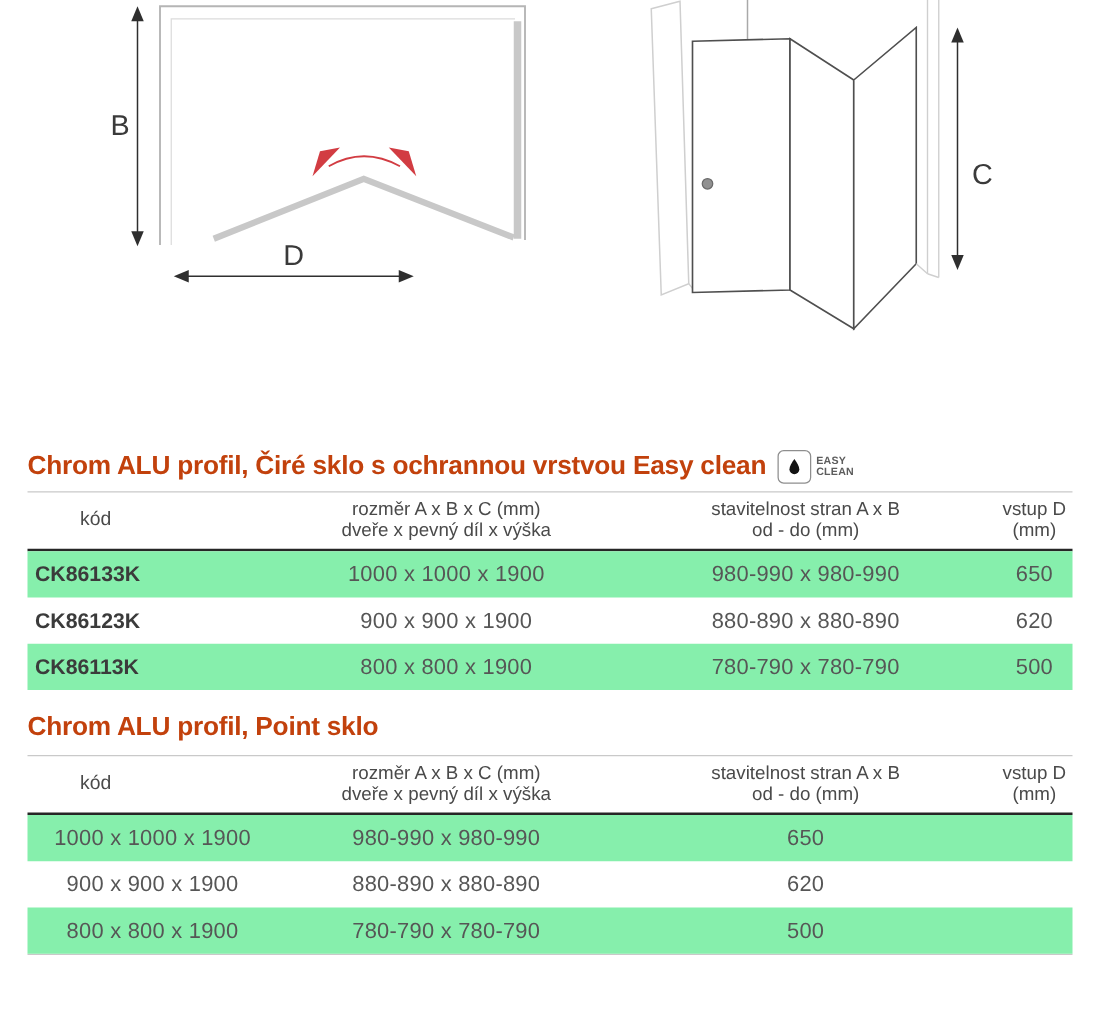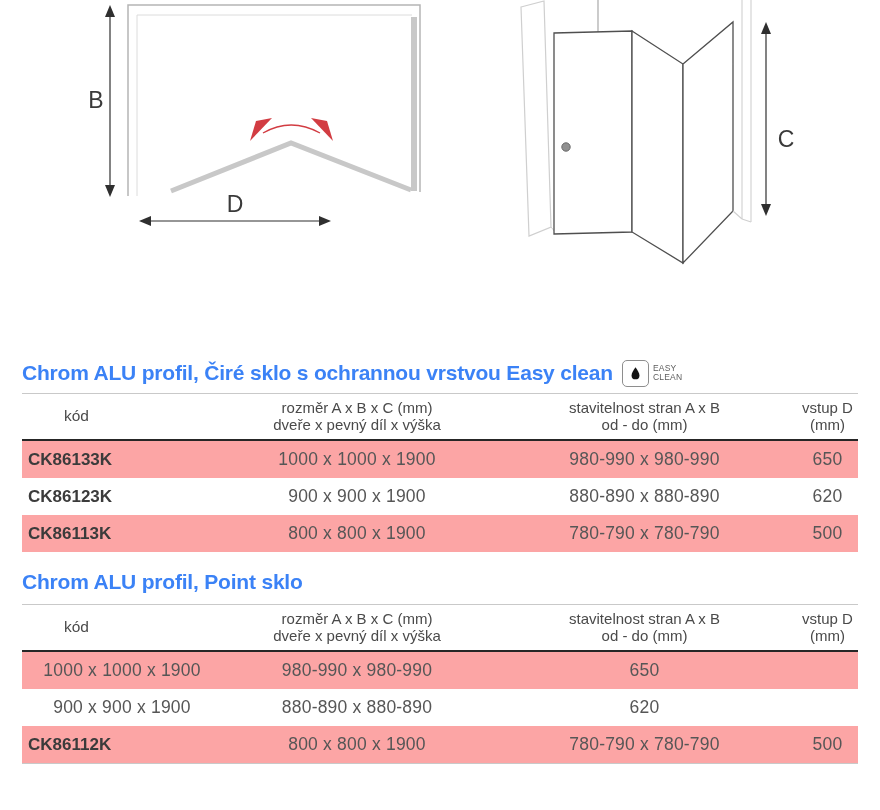--- a/index.html
+++ b/index.html
@@ -9,42 +9,42 @@
   
   .diagrams { position:absolute; top:0; left:0; width:880px; height:280px; }
 
   
   .section { position:absolute; left:22px; right:22px; }
   .section.first  { top:360px; }
   .section.second { top:569px; }
 
   .section-heading { display:flex; align-items:center; gap:9px; height:26px; }
   .section-heading h2 { font-size:21px; line-height:26px; font-weight:bold;
-                        color:#3b82f6; letter-spacing:-0.2px; white-space:nowrap; }
+                        color:#c2410c; letter-spacing:-0.2px; white-space:nowrap; }
 
   .easyclean { display:inline-flex; align-items:center; gap:4px; }
   .ec-box { width:27px; height:27px; border:1.5px solid #8e8e8e; border-radius:5px;
             display:flex; align-items:center; justify-content:center; background:#fff; }
   .ec-text { display:flex; flex-direction:column; font-size:8.5px; line-height:9.5px;
-             color:#5d5d5d; font-weight:normal; letter-spacing:0.2px; }
+             color:#5d5d5d; font-weight:bold; letter-spacing:0.2px; }
 
   
   .spec-table { border-top:1px solid #c9c9c9; }
   .section.first  .spec-table { margin-top:7px; }
   .section.second .spec-table { margin-top:9px; border-bottom:1px solid #c9c9c9; }
 
   .spec-header { display:grid; grid-template-columns:200px 270px 305px 1fr;
                  height:47px; border-bottom:2px solid #262626;
                  align-items:center; color:#4a4a4a; font-size:15px; }
   .spec-header .hcell { text-align:center; line-height:16.5px; }
   .spec-header .hcell.code { text-align:left; padding-left:6px; font-size:15.5px;margin-left:36px; }
 
   .spec-row { display:grid; grid-template-columns:200px 270px 305px 1fr;
               height:37px; align-items:center; font-size:17.5px; color:#565656; }
-  .spec-row.shaded { background:#fca5a5; }
+  .spec-row.shaded { background:#86efac; }
   .spec-row .cell { text-align:center; letter-spacing:0.2px; }
   .spec-row .cell.code { text-align:left; padding-left:6px; font-weight:600;
                          color:#3b3b3b; letter-spacing:0; font-size:17px; }
 </style>
 </head>
 <body>
 
 <svg class="diagrams" viewBox="0 0 880 280" xmlns="http://www.w3.org/2000/svg">
 
   <g>
@@ -186,19 +186,18 @@
       <div class="cell">1000 x 1000 x 1900</div>
       <div class="cell">980-990 x 980-990</div>
       <div class="cell">650</div>
     </div>
     <div class="spec-row">
       <div class="cell">900 x 900 x 1900</div>
       <div class="cell">880-890 x 880-890</div>
       <div class="cell">620</div>
     </div>
     <div class="spec-row shaded">
-      <div class="cell code">CK86112K</div>
       <div class="cell">800 x 800 x 1900</div>
       <div class="cell">780-790 x 780-790</div>
       <div class="cell">500</div>
     </div>
   </div>
 </div>
 
 </body></html>

